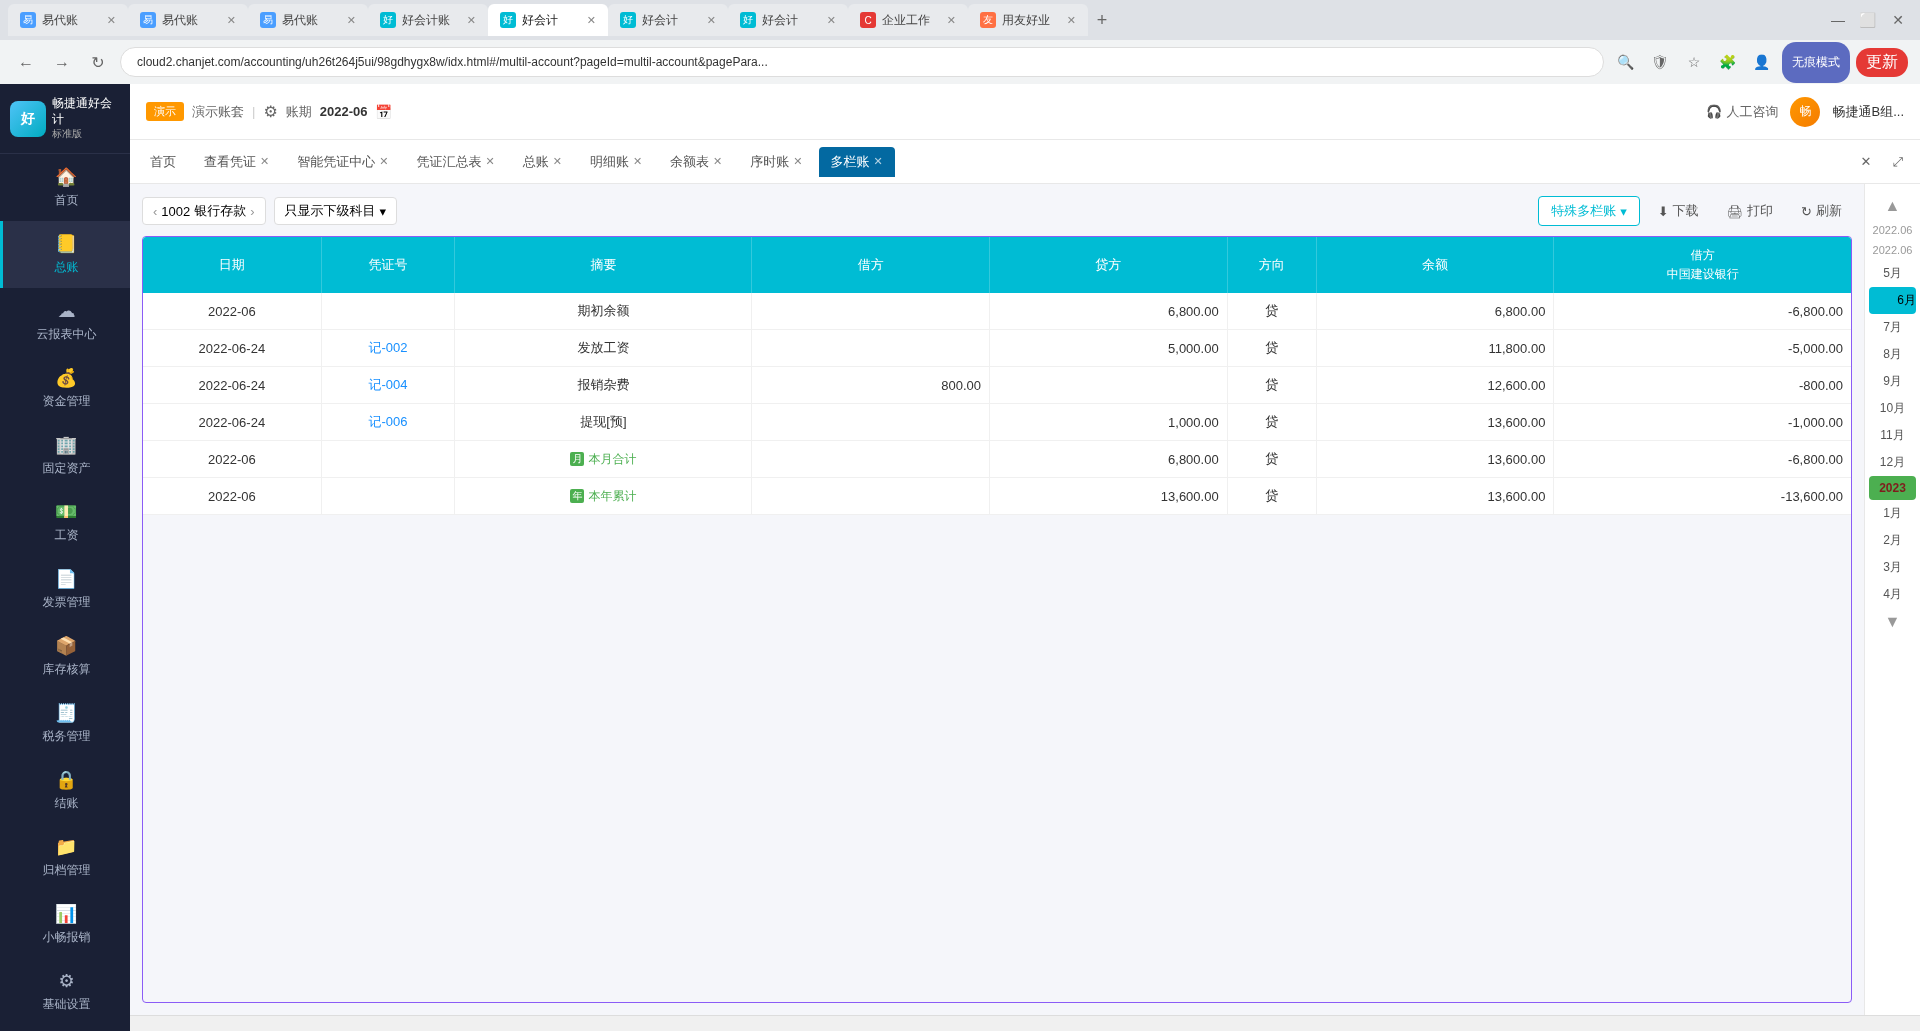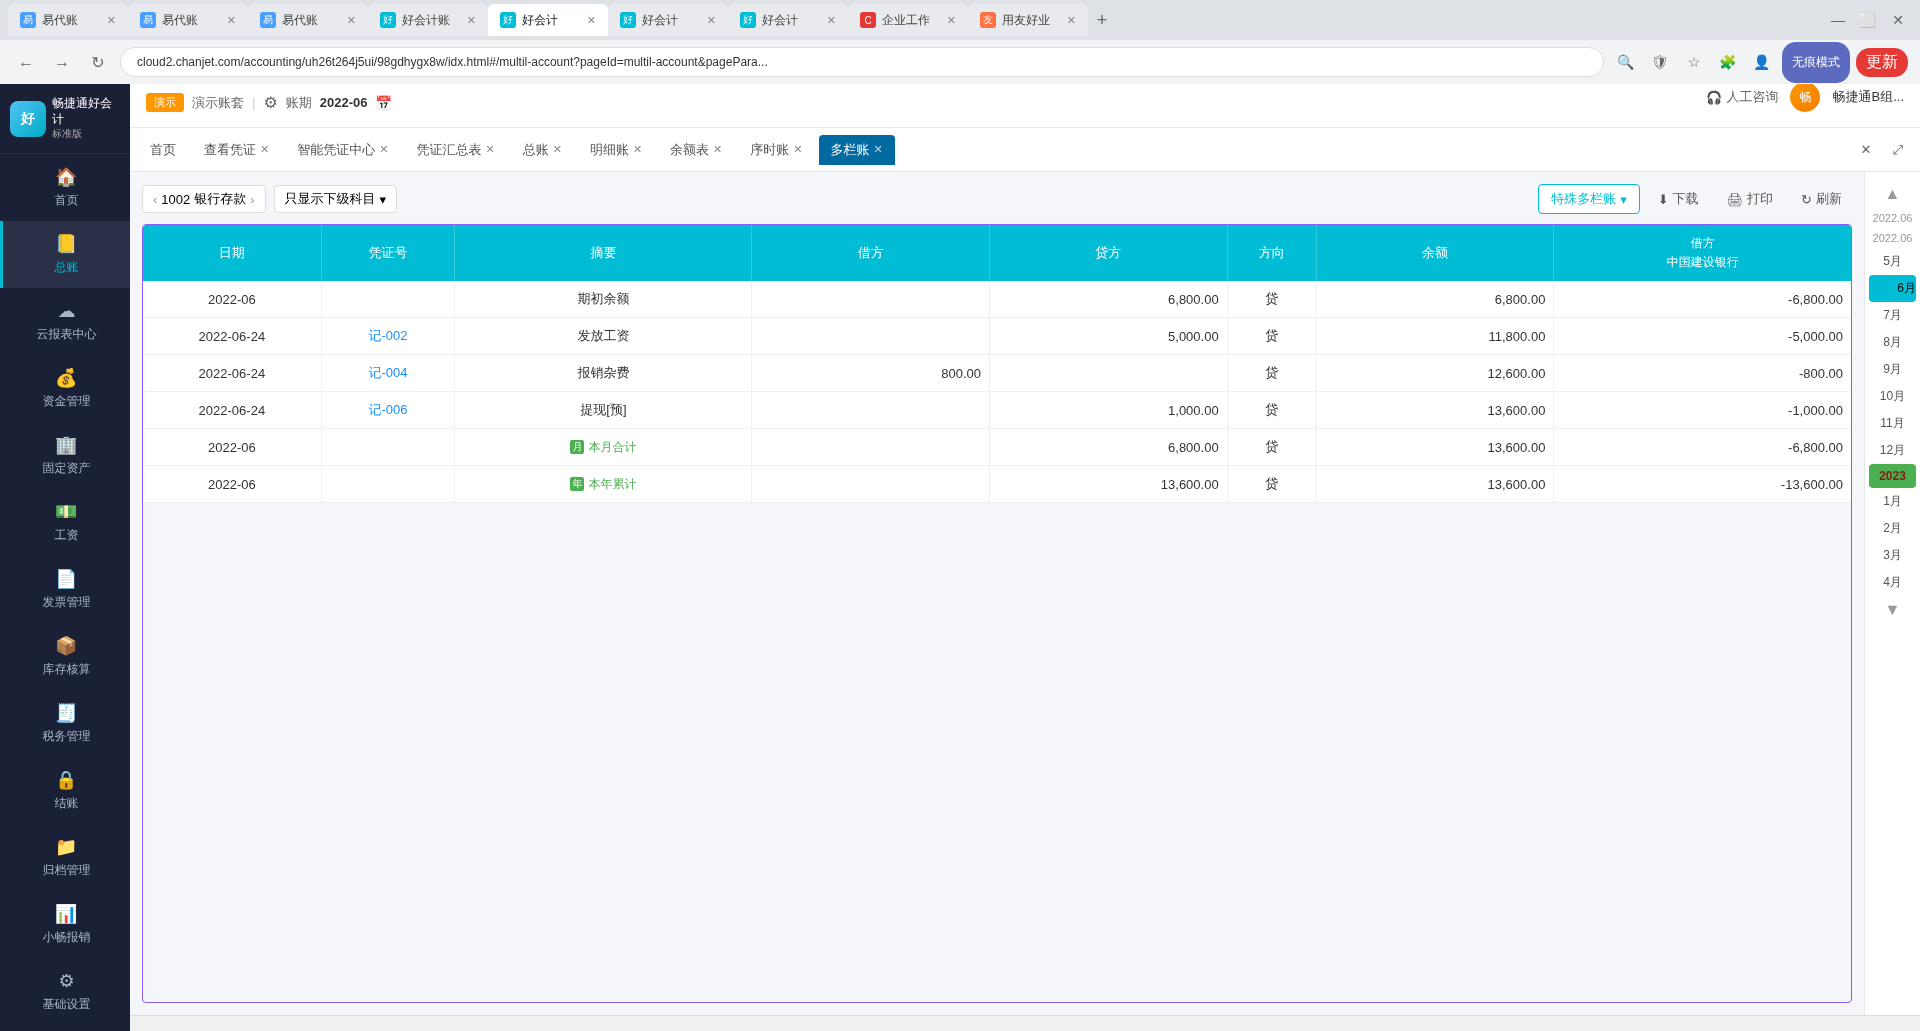--- a/index.html
+++ b/index.html
@@ -40,21 +40,21 @@
     .logo-sub { color: #aaa; font-size: 10px; }
     .sidebar-item { display: flex; flex-direction: column; align-items: center; padding: 12px 8px; cursor: pointer; color: #aab4c8; gap: 4px; border-left: 3px solid transparent; }
     .sidebar-item.active { background: #2a3048; color: #00bcd4; border-left-color: #00bcd4; }
     .sidebar-item-icon { font-size: 18px; }
     .sidebar-item-label { font-size: 12px; text-align: center; }
 
     
     .main-content { flex: 1; display: flex; flex-direction: column; overflow: hidden; background: #f5f6fa; }
 
     
-    .app-header { background: #fff; height: 44px; display: flex; align-items: flex-end; padding: 15px 16px; border-bottom: 1px solid #e8e8e8; gap: 12px; }
+    .app-header { background: #fff; height: 56px; display: flex; align-items: center; padding: 0 16px; border-bottom: 1px solid #e8e8e8; gap: 12px; }
     .demo-badge { background: #ff9800; color: #fff; font-size: 11px; padding: 2px 8px; border-radius: 3px; }
     .help-btn { display: flex; align-items: center; gap: 4px; font-size: 13px; color: #666; cursor: pointer; }
     .user-avatar { width: 30px; height: 30px; border-radius: 50%; background: linear-gradient(135deg, #ff9800, #f57c00); display: flex; align-items: center; justify-content: center; color: #fff; font-size: 12px; }
     .user-name { font-size: 13px; color: #333; }
     .settings-icon { color: #666; cursor: pointer; font-size: 16px; }
     .header-left { display: flex; align-items: center; gap: 8px; flex: 1; }
     .header-right { display: flex; align-items: center; gap: 12px; }
 
     
     .tab-bar { background: #fff; border-bottom: 1px solid #e8e8e8; display: flex; align-items: center; padding: 0 8px; height: 44px; gap: 4px; overflow-x: auto; }

